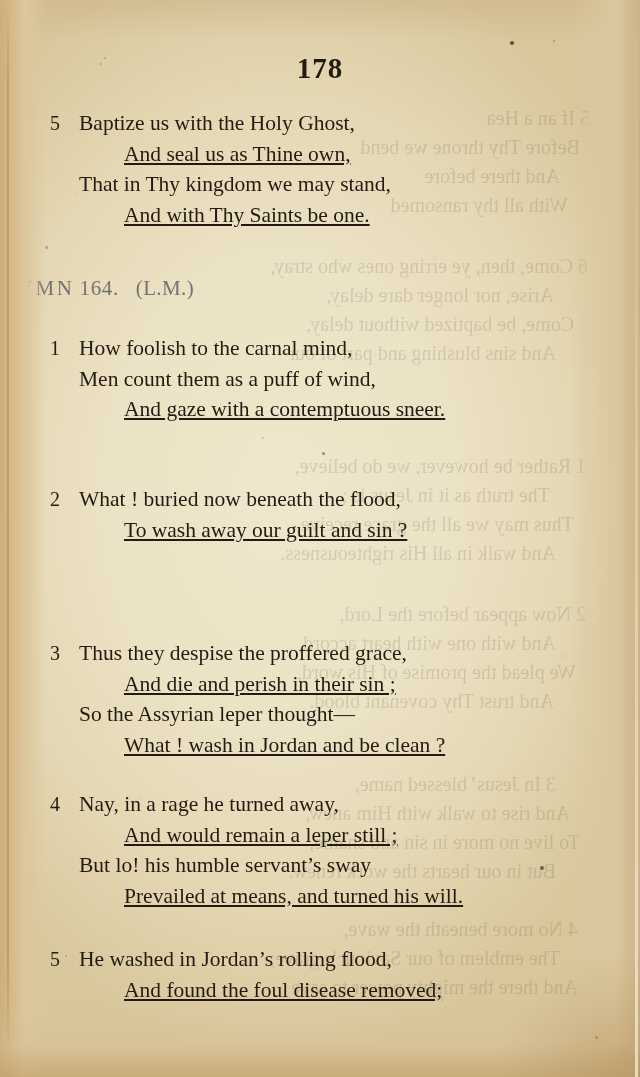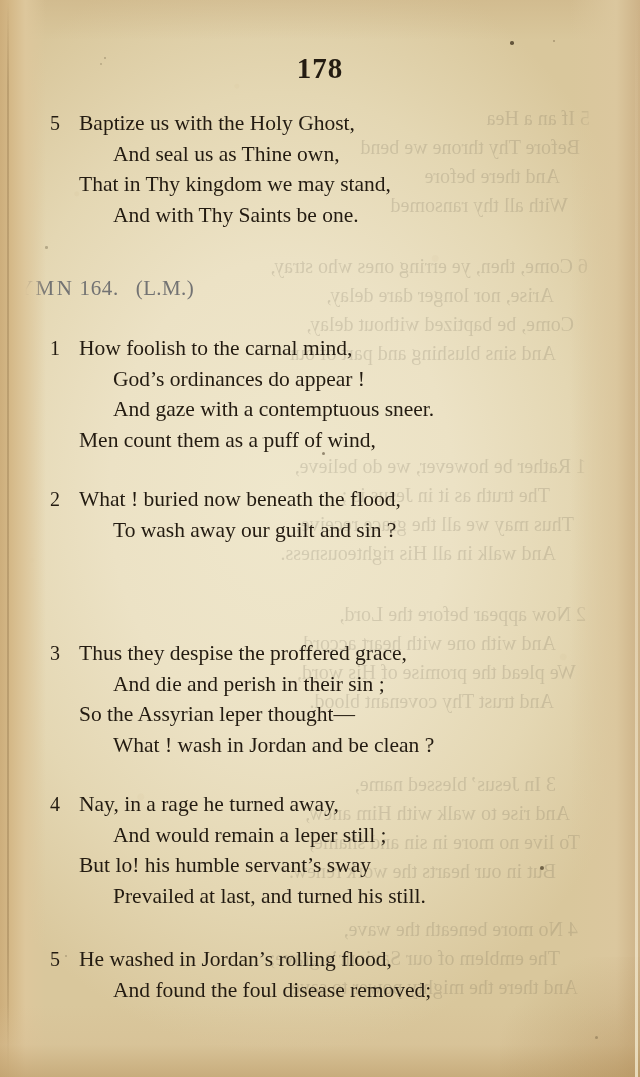--- a/index.html
+++ b/index.html
@@ -155,21 +155,21 @@
     color: #231b11;
   }
   .vnum {
     position: absolute;
     left: 50px;
     top: 0;
     font-size: 20px;
   }
   .vtext { position: absolute; top: 0; }
   .vline.lvl-a .vtext { left: 79px; }
-  .vline.lvl-b .vtext { left: 113px; }
+  .vline.lvl-b .vtext { left: 124px; text-decoration: underline; }
   .vline.lvl-c .vtext { left: 79px; text-align: right; }
 
   
   .speck {
     position: absolute;
     border-radius: 50%;
     background: #4a3c26;
   }
 
   .blur-soft { filter: blur(.25px); }
@@ -231,29 +231,26 @@
     <div class="hymn-heading">
       <span class="hh-word">HYMN</span><span class="hh-num">164.</span><span class="hh-meter">(L.M.)</span>
     </div>
 
     <div id="stanzas">
         <div class="stanza blur-soft" style="top: 333px;">
           <div class="vline lvl-a">
             <span class="vnum">1</span>
             <span class="vtext">How foolish to the carnal mind,</span>
           </div>
-          <div class="vline lvl-b">
-            <span class="vtext">God’s ordinances do appear !</span>
-          </div>
-          <div class="vline lvl-b">
-            <span class="vtext">And gaze with a contemptuous sneer.</span>
-          </div>
           <div class="vline lvl-c">
             <span class="vtext">Men count them as a puff of wind,</span>
           </div>
+          <div class="vline lvl-b">
+            <span class="vtext">And gaze with a contemptuous sneer.</span>
+          </div>
         </div>
         <div class="stanza blur-soft" style="top: 484px;">
           <div class="vline lvl-a">
             <span class="vnum">2</span>
             <span class="vtext">What ! buried now beneath the flood,</span>
           </div>
           <div class="vline lvl-b">
             <span class="vtext">To wash away our guilt and sin ?</span>
           </div>
         </div>
@@ -277,21 +274,21 @@
             <span class="vnum">4</span>
             <span class="vtext">Nay, in a rage he turned away,</span>
           </div>
           <div class="vline lvl-b">
             <span class="vtext">And would remain a leper still ;</span>
           </div>
           <div class="vline lvl-c">
             <span class="vtext">But lo! his humble servant’s sway</span>
           </div>
           <div class="vline lvl-b">
-            <span class="vtext">Prevailed at last, and turned his still.</span>
+            <span class="vtext">Prevailed at means, and turned his will.</span>
           </div>
         </div>
         <div class="stanza blur-soft" style="top: 944px;">
           <div class="vline lvl-a">
             <span class="vnum">5</span>
             <span class="vtext">He washed in Jordan’s rolling flood,</span>
           </div>
           <div class="vline lvl-b">
             <span class="vtext">And found the foul disease removed;</span>
           </div>

